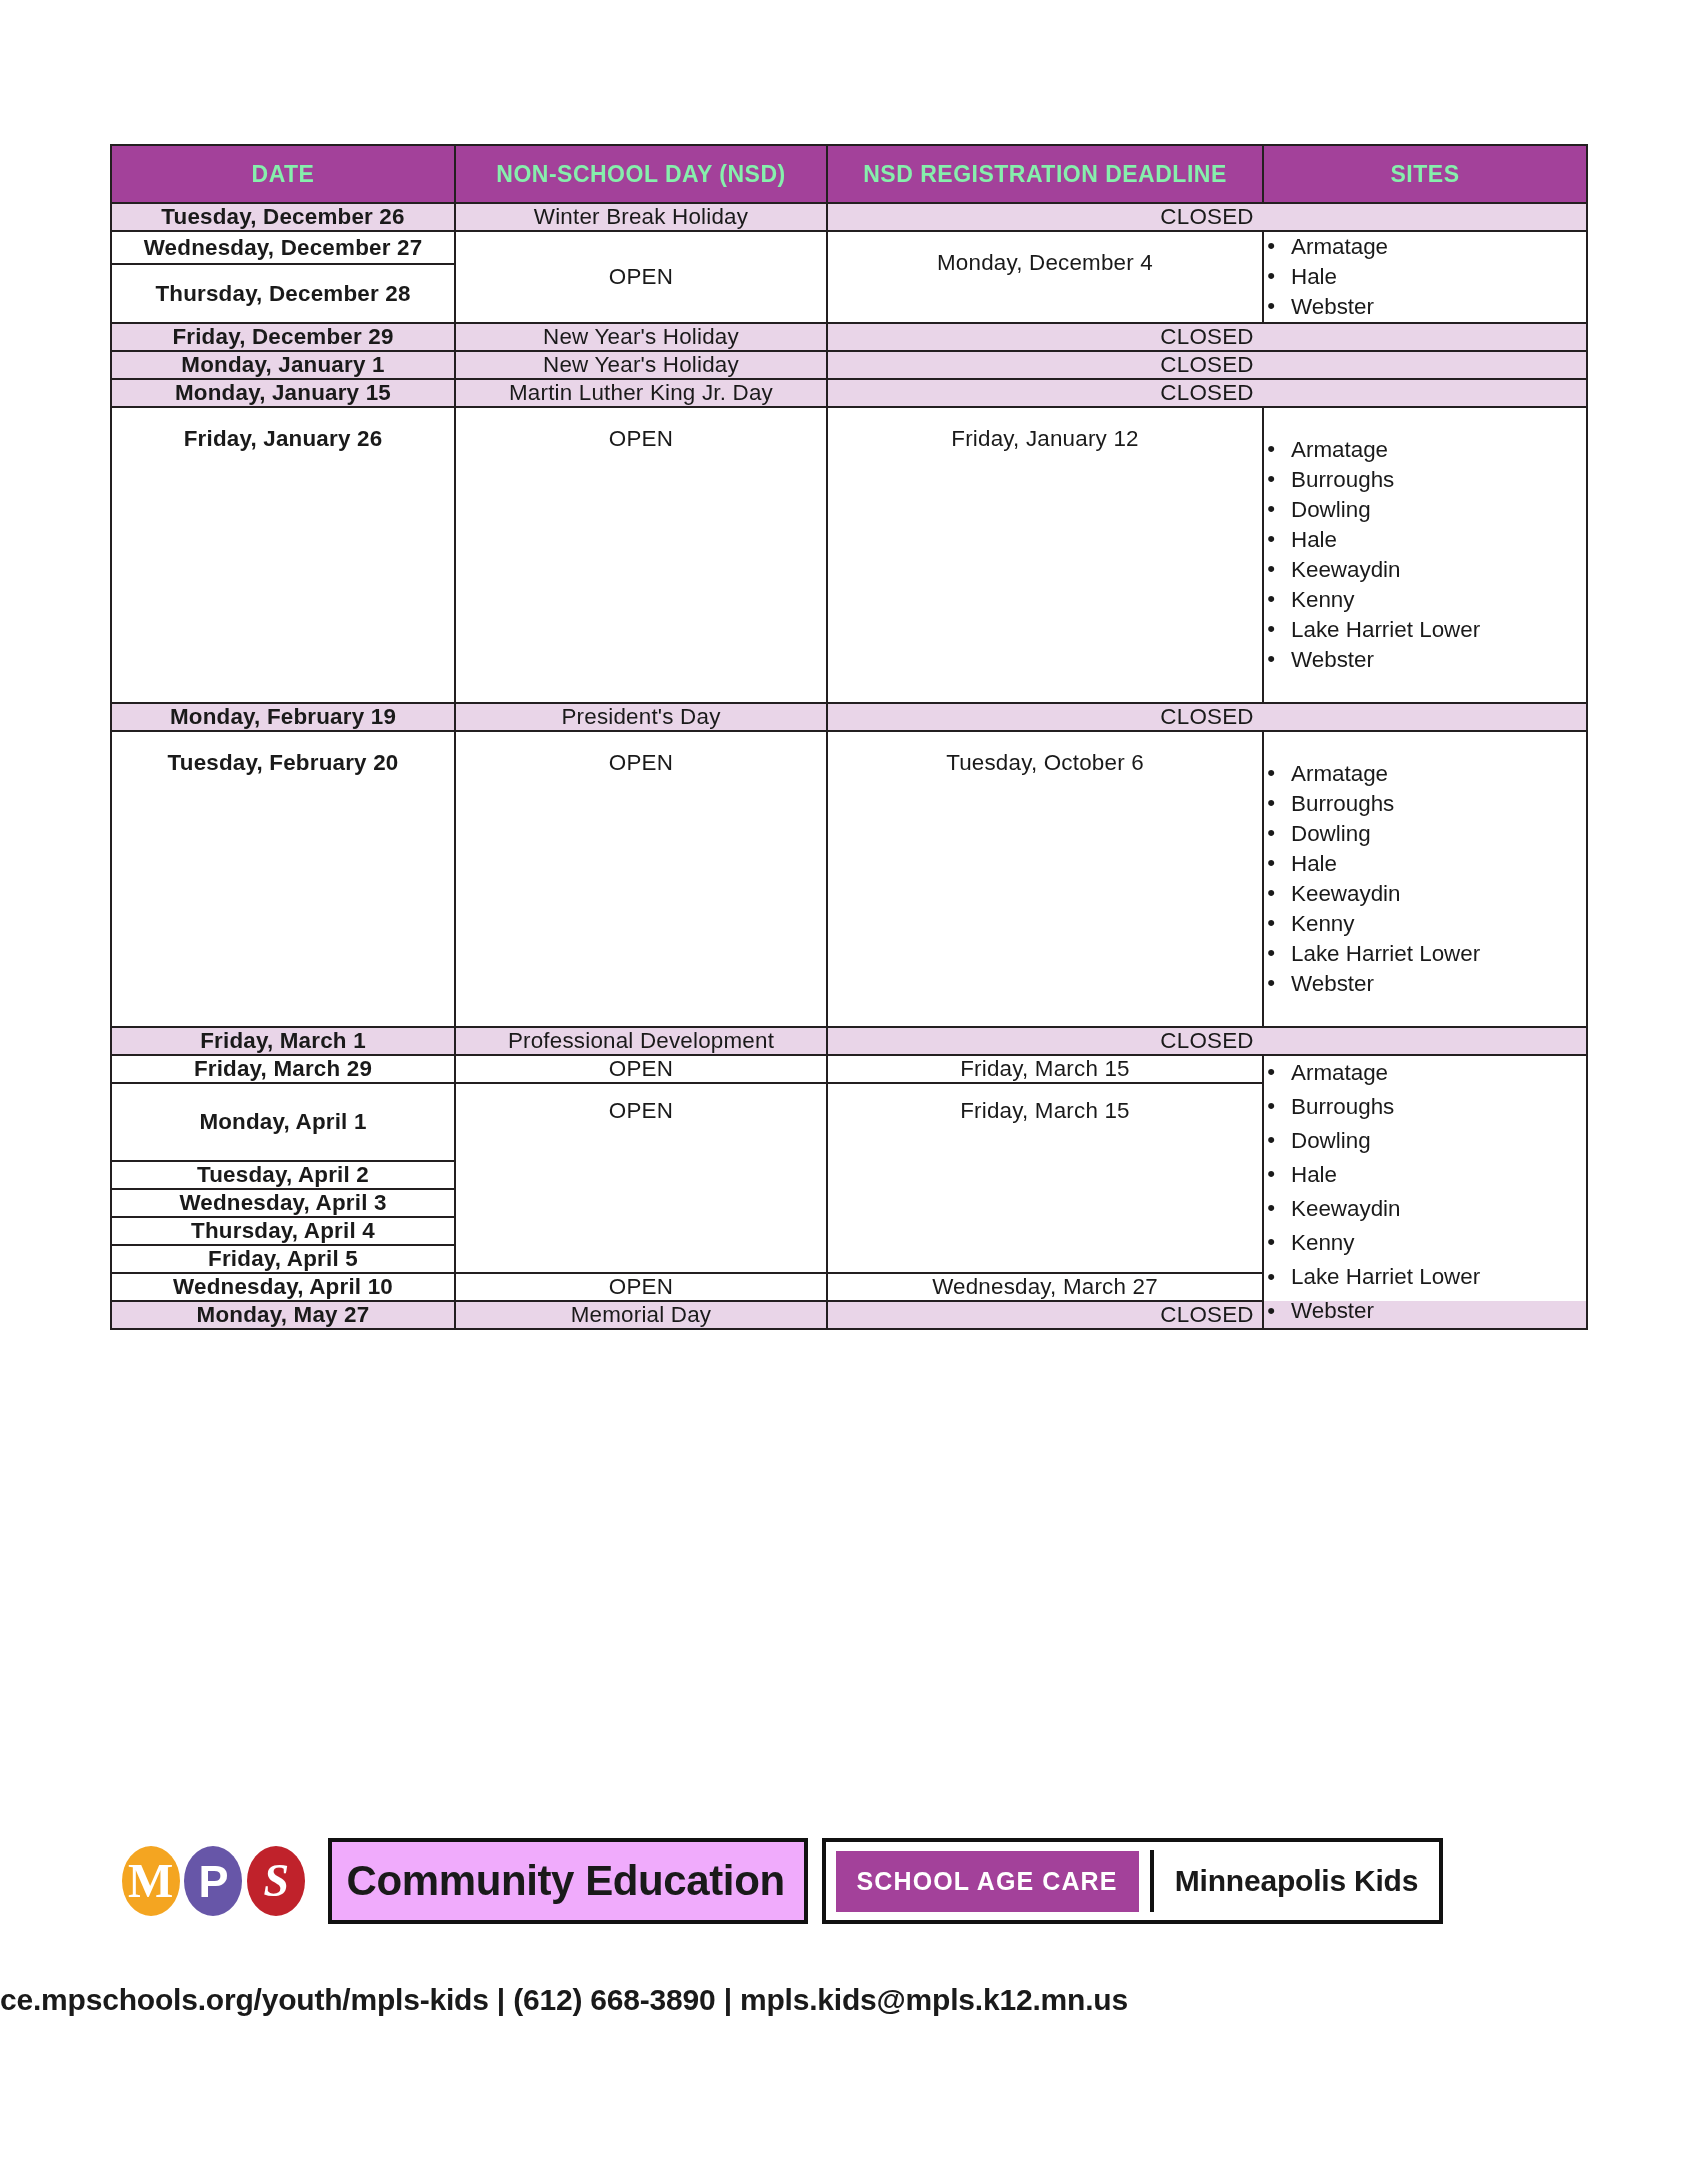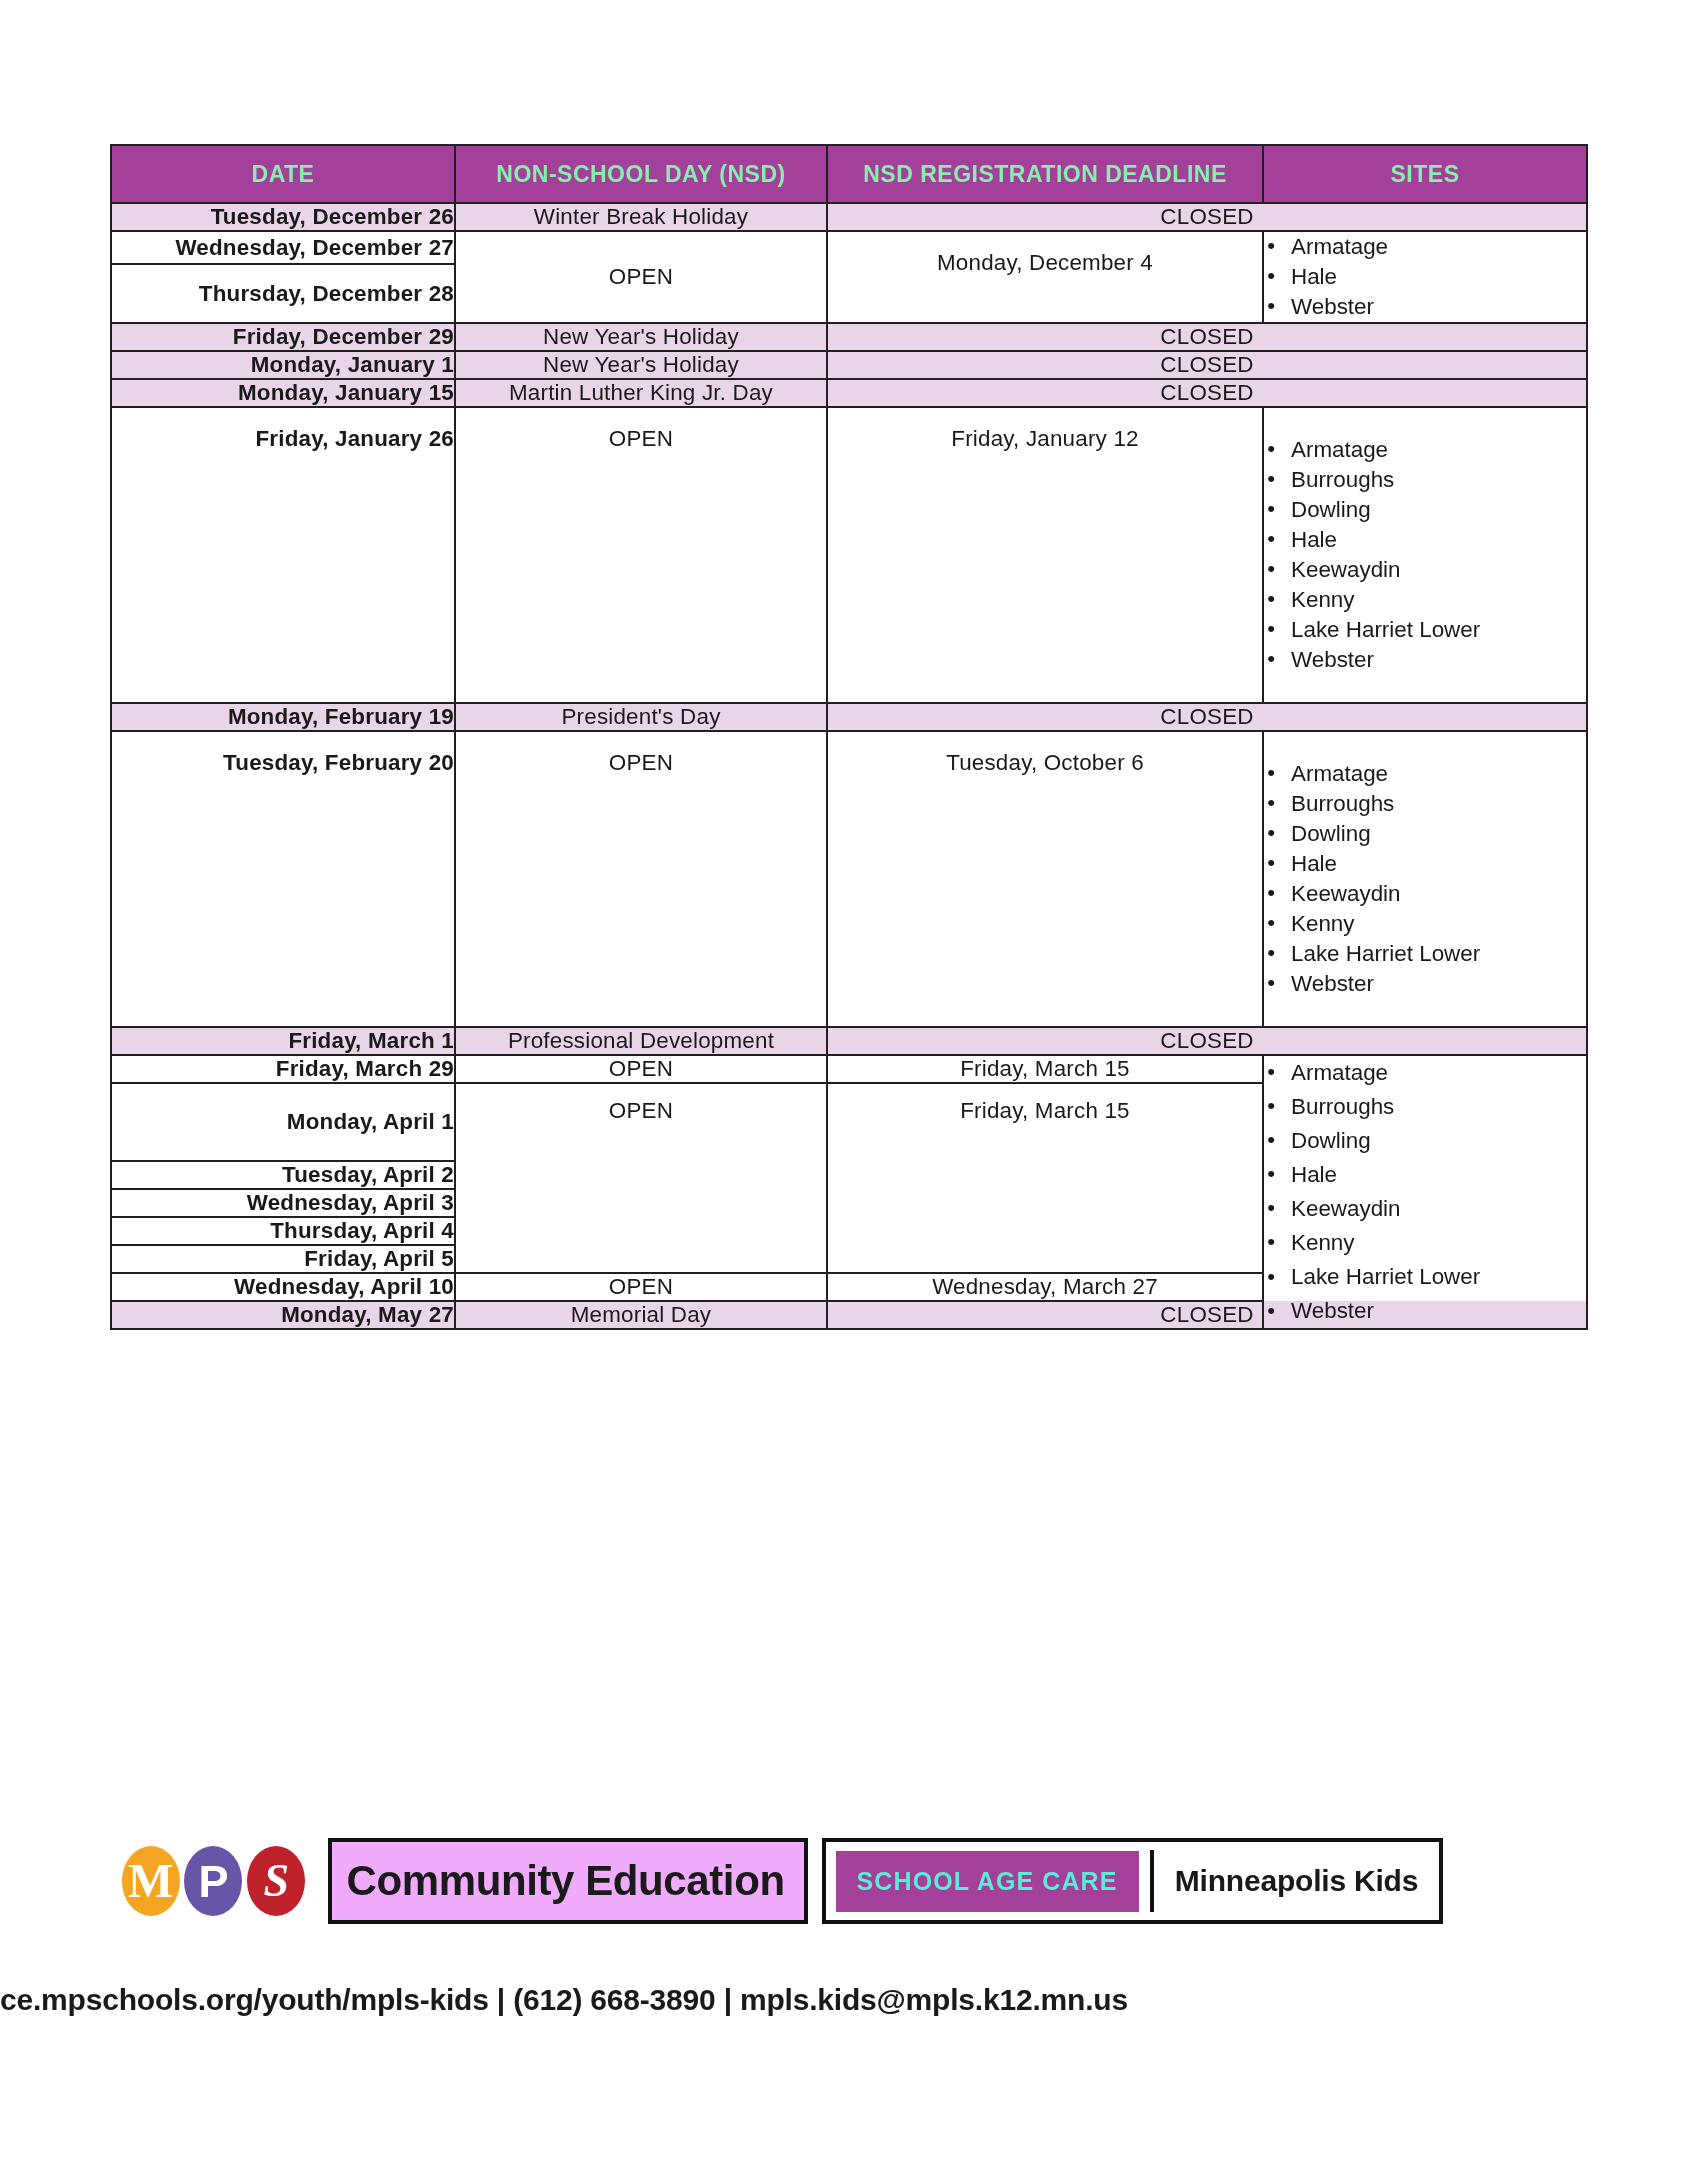--- a/index.html
+++ b/index.html
@@ -54,21 +54,21 @@
     letter-spacing: 0.5px;
     text-align: center;
     height: 58px;
     text-transform: uppercase;
   }
 
   td.date-cell {
     font-size: 22.4px;
     font-weight: bold;
     padding: 11.2px 0 11.2px 14.4px;
-    text-align: right;
+    text-align: center;
     letter-spacing: 0.2px;
   }
   td.center-cell {
     font-size: 22.4px;
     text-align: center;
     padding: 11.2px 8px;
     letter-spacing: 0.2px;
   }
   td.sites-cell {
     padding: 11.2px 8px 11.2px 24px;
@@ -152,21 +152,21 @@
     border: 4.8px solid #111;
     height: 86px;
     display: flex;
     align-items: center;
     margin-left: 14.4px;
     background: #fff;
     padding: 0;
   }
   .sac-chip {
     background: #A3419A;
-    color: #5eead4;
+    color: #ffffff;
     font-size: 25px;
     font-weight: bold;
     letter-spacing: 1.1px;
     padding: 16px 21px;
     margin: 8.8px 11.2px 8.8px 9.6px;
     white-space: nowrap;
   }
   .sac-div {
     width: 4px;
     height: 62px;

